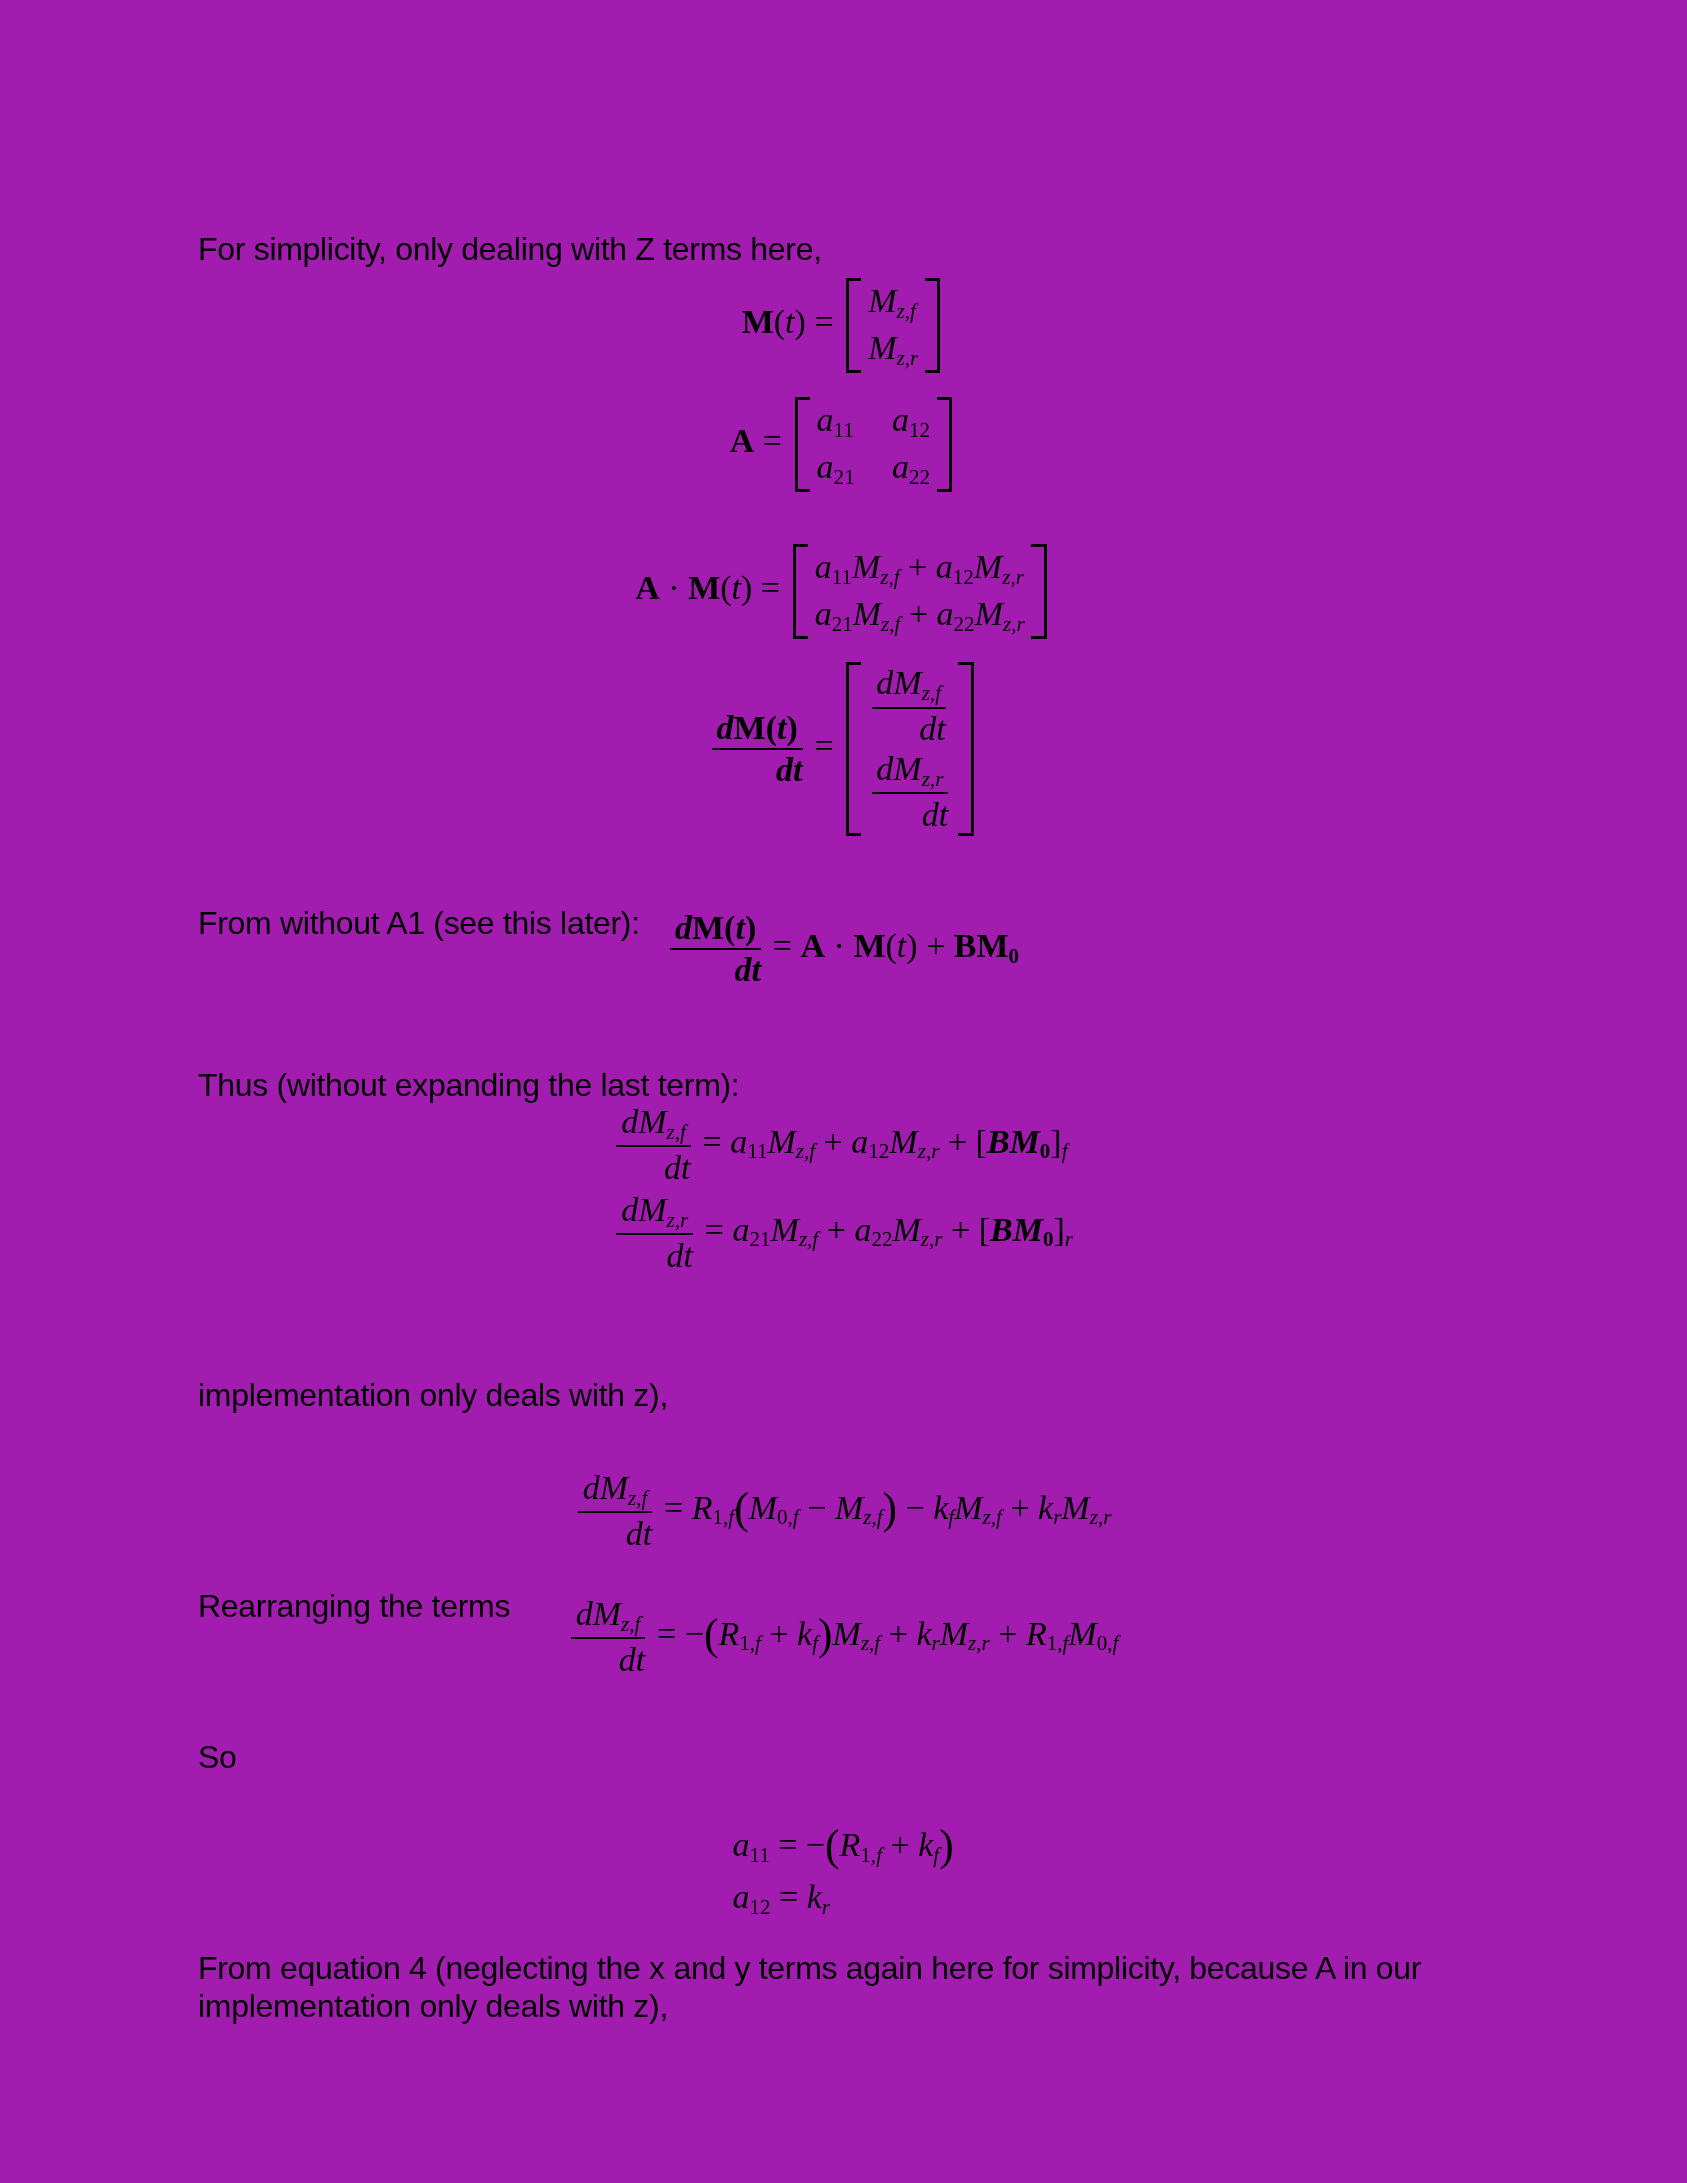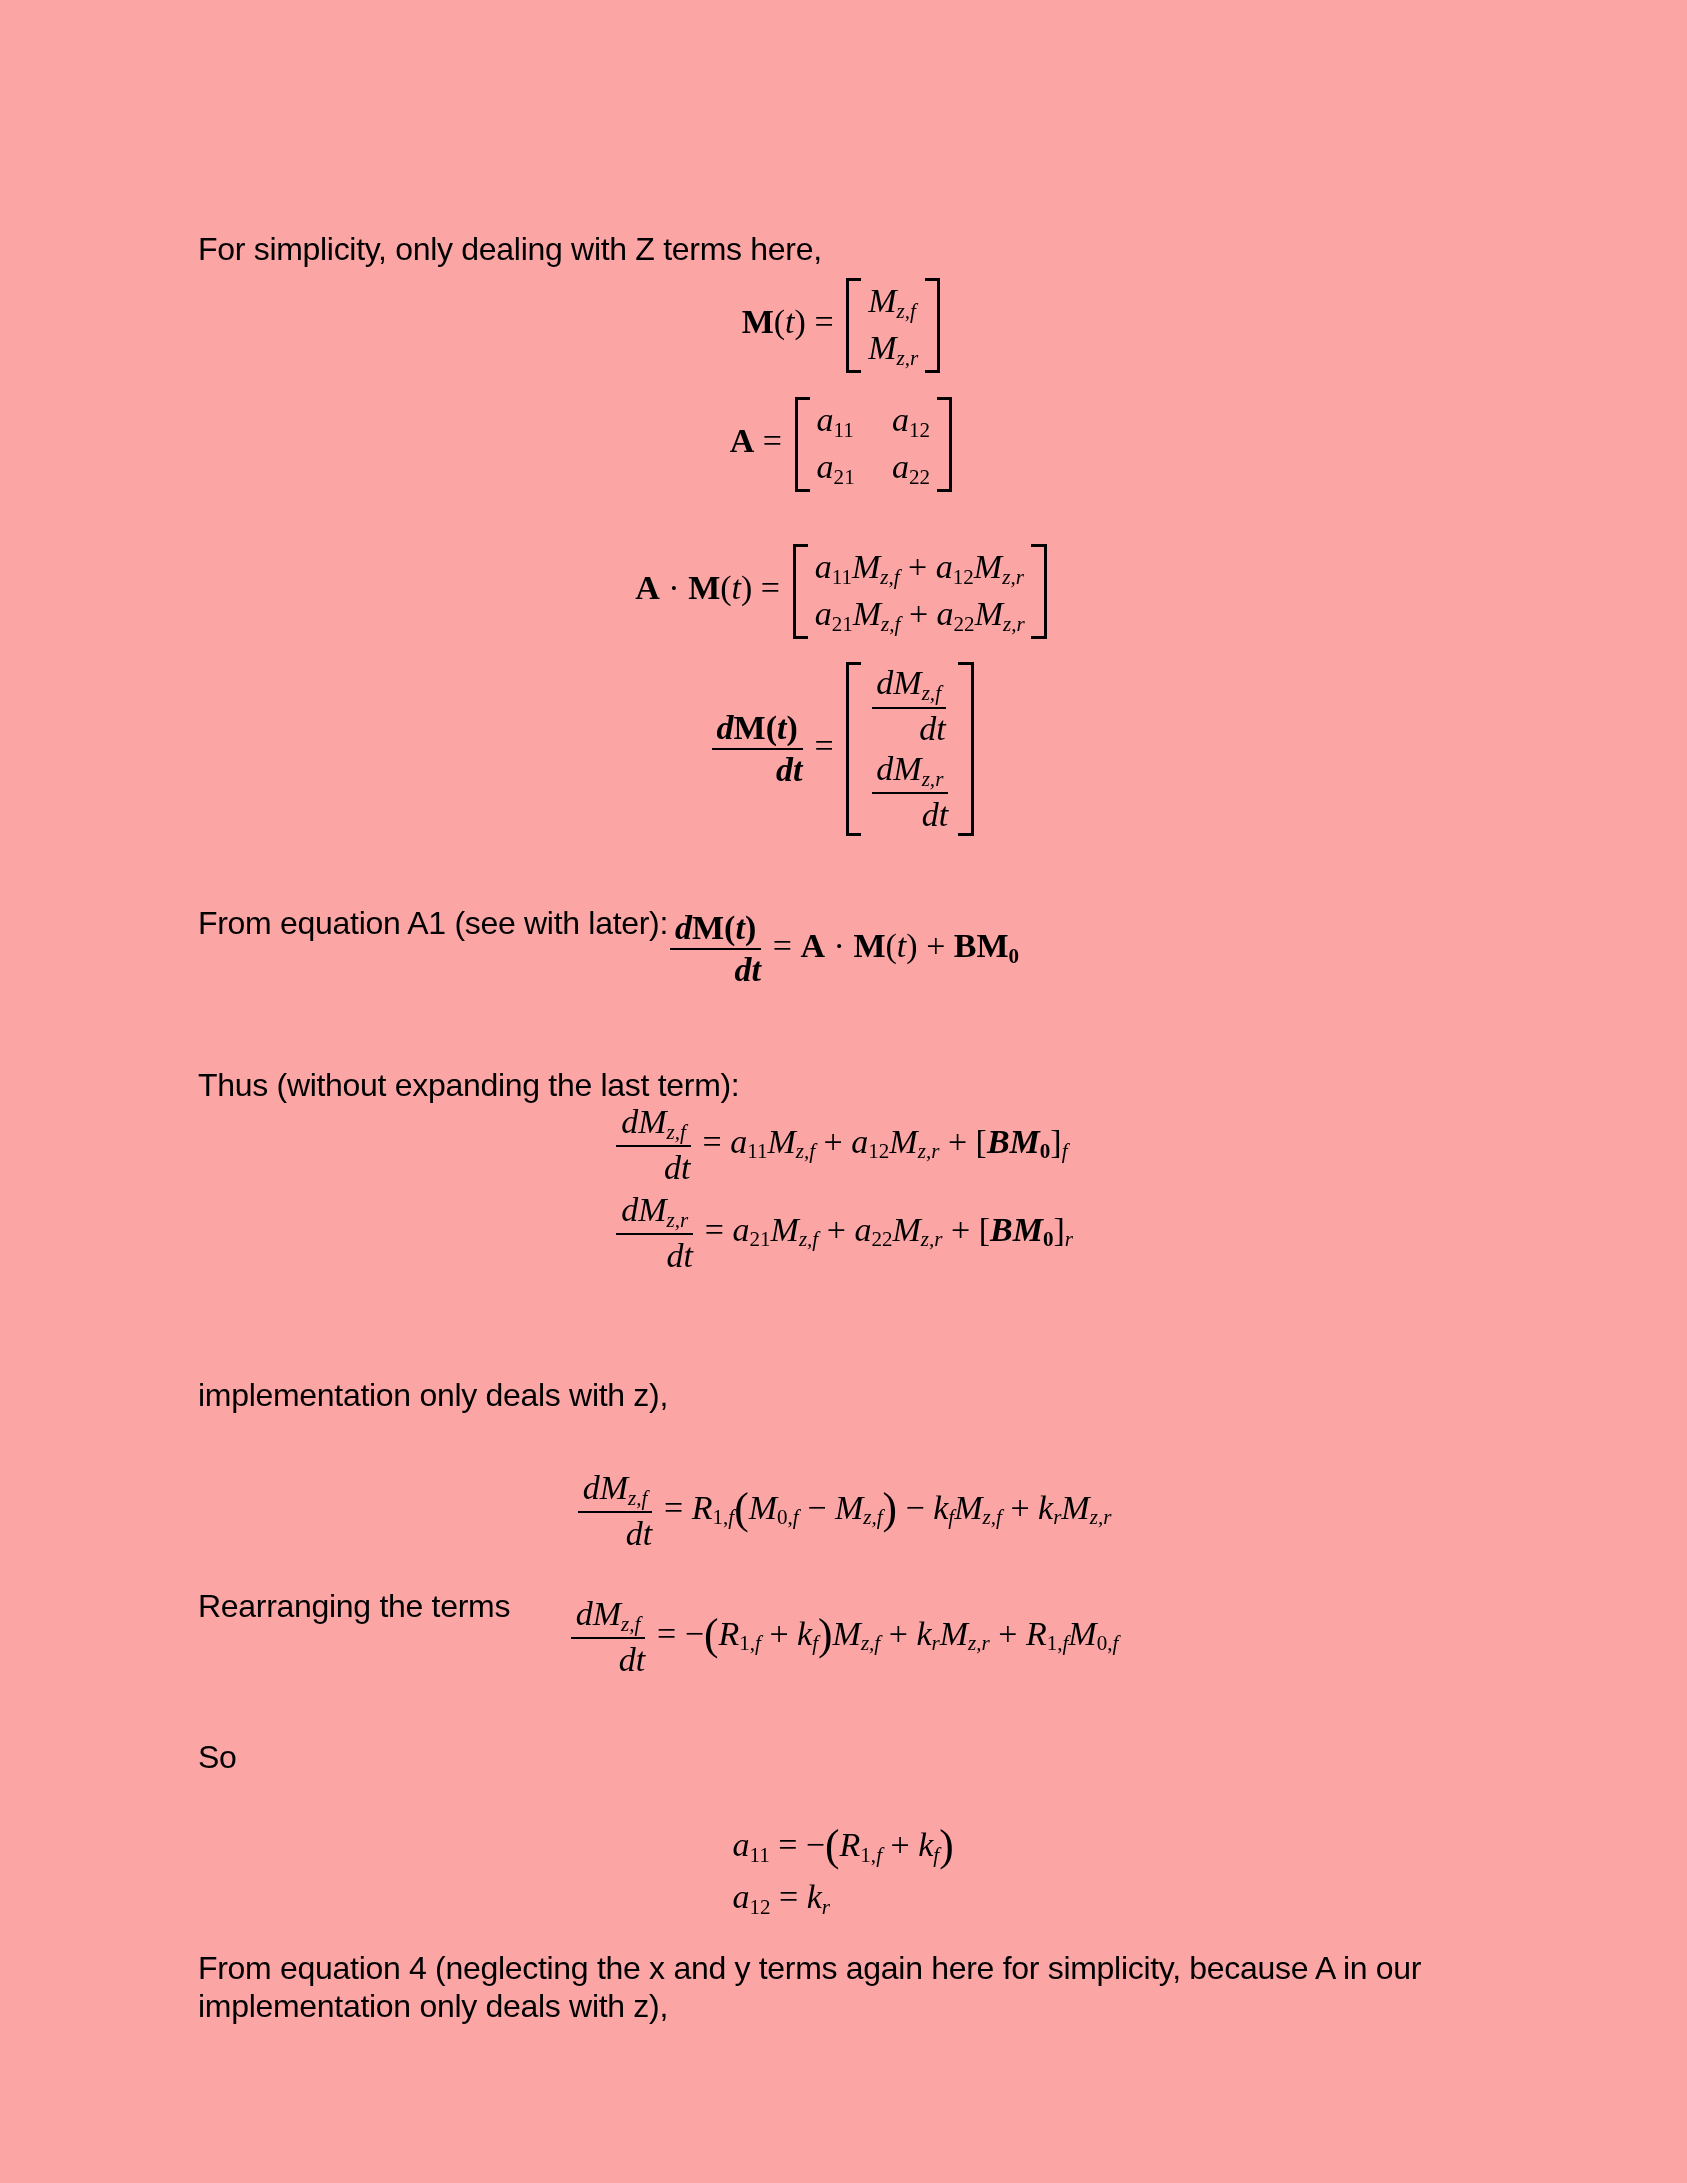--- a/index.html
+++ b/index.html
@@ -1,19 +1,19 @@
 <!DOCTYPE html>
 <html style="font-size:10.6px"><head>
 <meta charset="utf-8">
 <style>
   html,body{margin:0;padding:0;background:#e8e8e8;}
   .page{
     position:relative;
     width:1687px;height:2183px;
-    background:#fca5a5;
+    background:#a21caf;
     color:#000000;
     overflow:hidden;
     font-family:"Liberation Sans",sans-serif;
   }
   .para{
     position:absolute;
     left:198px;width:1297px;
     font-size:32px;
     line-height:38px;
     color:#000;
@@ -108,21 +108,21 @@
           <span class="mcell"><span class="frac">
               <span class="fnum"><span class="i">d</span><span class="i">M</span><span class="sub">z,r</span></span>
               <span class="fbar"></span>
               <span class="fden"><span class="i">dt</span></span>
             </span></span>
         </span>
         <span class="brk rbrk"></span>
       </span></div>
 
   <p class="para" style="top:872px;">
-    <span class="pline">From equation A1 (see with later):</span>
+    <span class="pline">From without A1 (see this later):</span>
   </p>
 
   <div class="eqc" style="top:910px;"><span class="frac">
         <span class="fnum"><span class="bi">d</span><span class="b">M</span><span class="b">(</span><span class="bi">t</span><span class="b">)</span></span>
         <span class="fbar"></span>
         <span class="fden"><span class="bi">dt</span></span>
       </span><span class="r"> = </span><span class="b">A</span><span class="r"> · </span><span class="b">M</span><span class="r">(</span><span class="i">t</span><span class="r">)</span><span class="r"> + </span><span class="b">BM</span><span class="bsubr">0</span></div>
 
   <p class="para" style="top:1034px;">
     <span class="pline">Thus (without expanding the last term):</span>

